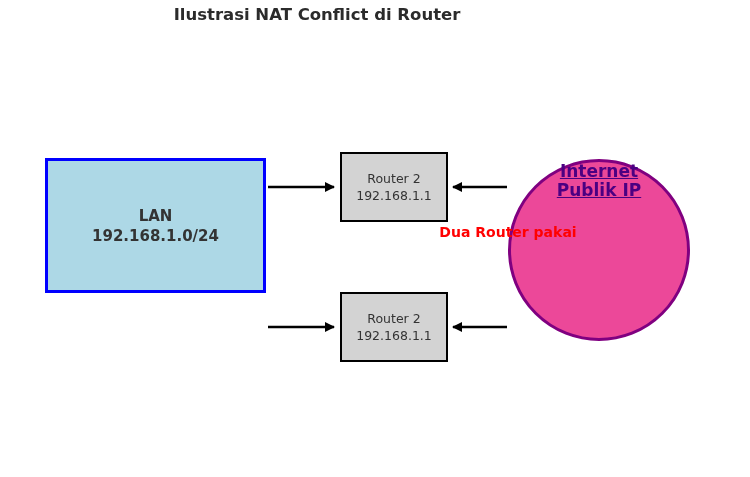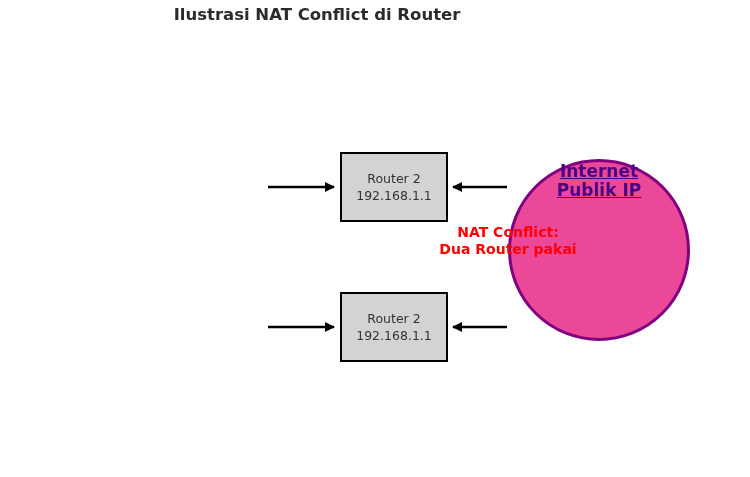--- a/index.html
+++ b/index.html
@@ -114,34 +114,37 @@
       <marker id="ah" markerUnits="userSpaceOnUse" markerWidth="12" markerHeight="12" refX="9" refY="5" orient="auto">
         <path d="M0,0 L10,5 L0,10 Z" fill="#000000"></path>
       </marker>
     </defs>
     <line x1="268" y1="187" x2="334" y2="187" stroke="#000000" stroke-width="2.5" marker-end="url(#ah)"></line>
     <line x1="268" y1="327" x2="334" y2="327" stroke="#000000" stroke-width="2.5" marker-end="url(#ah)"></line>
     <line x1="507" y1="187" x2="453" y2="187" stroke="#000000" stroke-width="2.5" marker-end="url(#ah)"></line>
     <line x1="507" y1="327" x2="453" y2="327" stroke="#000000" stroke-width="2.5" marker-end="url(#ah)"></line>
   </svg>
 
+  <div class="lan-box">
+    <div>LAN</div>
+    <div>192.168.1.0/24</div>
+  </div>
 
   <div class="router-box router1">
     <div>Router 2</div>
     <div>192.168.1.1</div>
   </div>
 
   <div class="router-box router2">
     <div>Router 2</div>
     <div>192.168.1.1</div>
   </div>
 
   <div class="internet-circle">
     <div>Internet</div>
     <div>Publik IP</div>
   </div>
 
   <div class="conflict-note">
-    <div>NAT Conflict:</div>
     <div>Dua Router pakai</div>
   </div>
 
 </div>
 
 </body></html>

